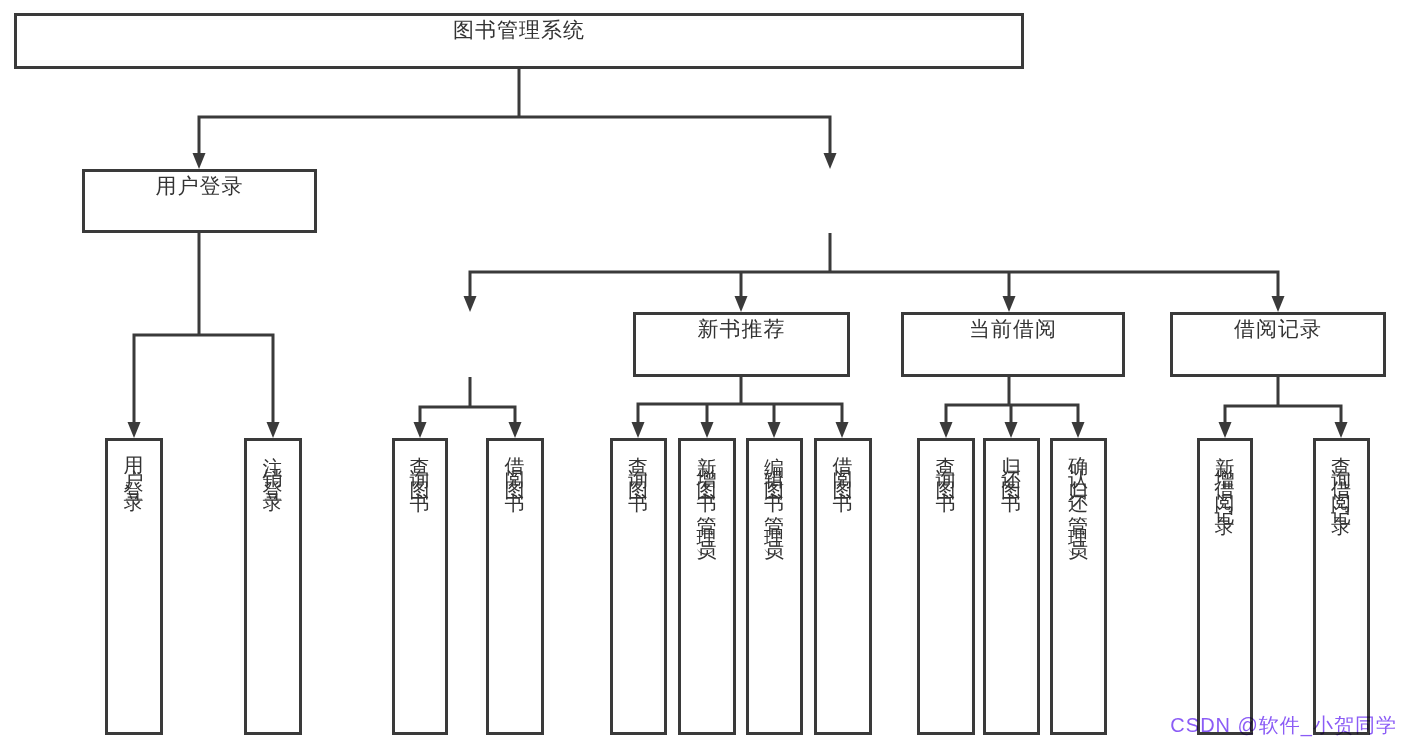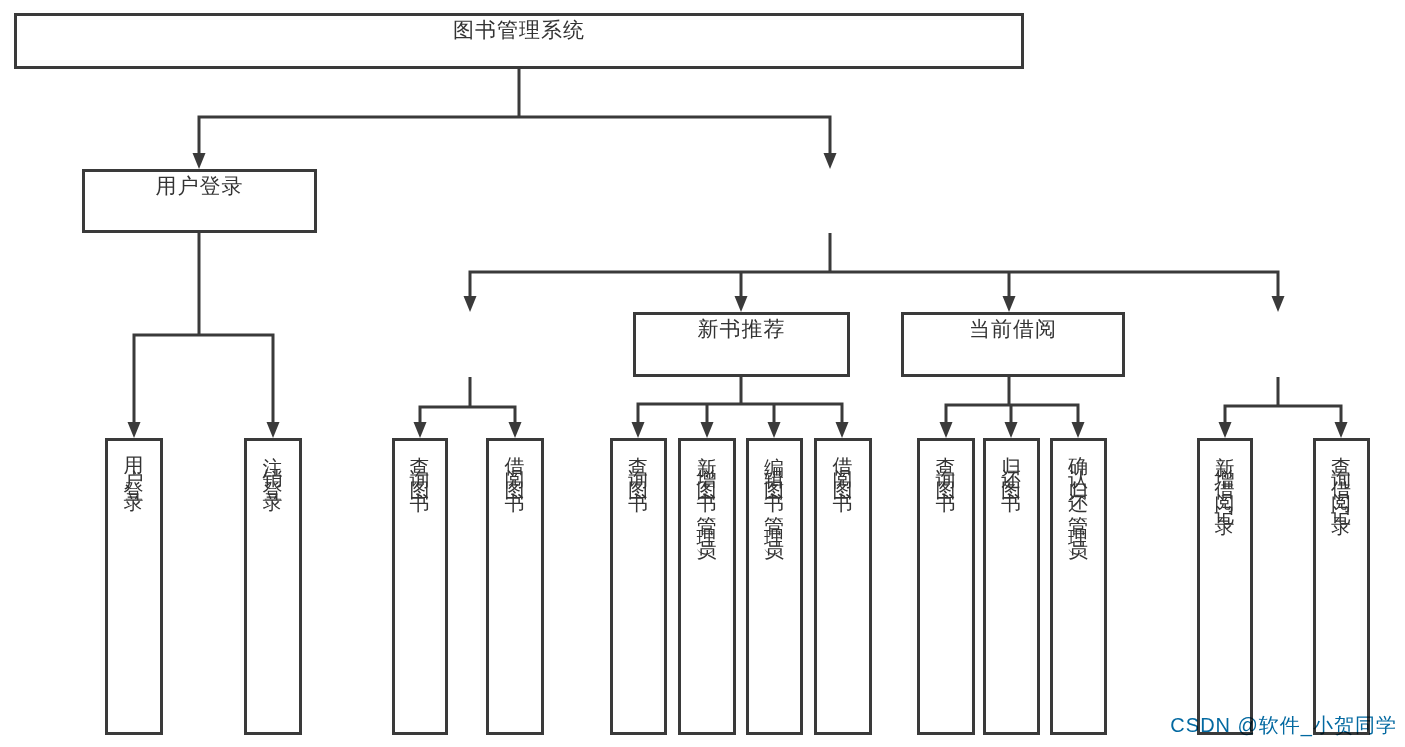--- a/index.html
+++ b/index.html
@@ -46,21 +46,21 @@
     text-orientation: mixed;
     font-size: 20px;
     line-height: 1;
     letter-spacing: 12px;
   }
   .watermark {
     position: absolute;
     top: 712px;
     right: 8px;
     font-size: 20px;
-    color: #0369a1;
+    color: #8b5cf6;
     letter-spacing: 1px;
     white-space: nowrap;
     mix-blend-mode: multiply;
     z-index: 3;
   }
 </style>
 </head>
 <body>
 
 <div class="stage">
@@ -112,20 +112,23 @@
   <div class="box h" style="left:82px;top:169px;width:235px;height:64px">
     <span class="lbl">用户登录</span>
   </div>
 
   <div class="box h" style="left:633px;top:312px;width:217px;height:65px">
     <span class="lbl">新书推荐</span>
   </div>
   <div class="box h" style="left:901px;top:312px;width:224px;height:65px">
     <span class="lbl">当前借阅</span>
   </div>
+  <div class="box h" style="left:1170px;top:312px;width:216px;height:65px">
+    <span class="lbl">借阅记录</span>
+  </div>
 
   <div class="box v" style="left:105px;width:58px">
     <span class="lbl">用户登录</span>
   </div>
   <div class="box v" style="left:244px;width:58px">
     <span class="lbl">注销登录</span>
   </div>
 
   <div class="box v" style="left:392px;width:56px">
     <span class="lbl">查询图书</span>

